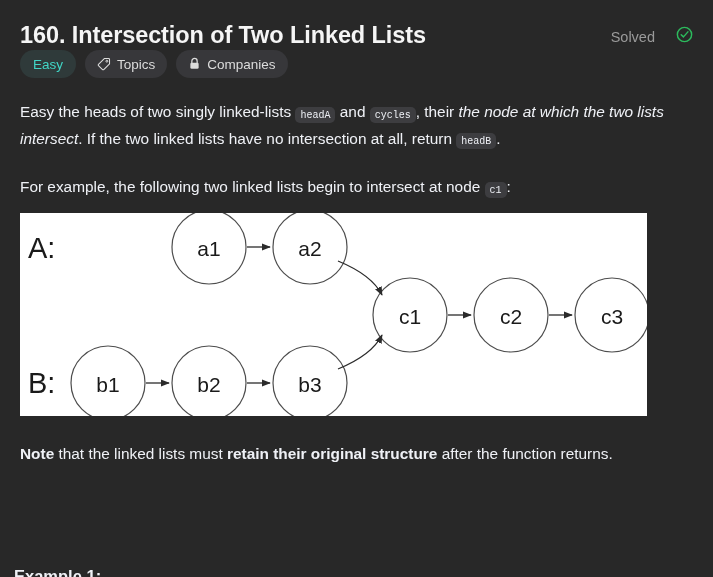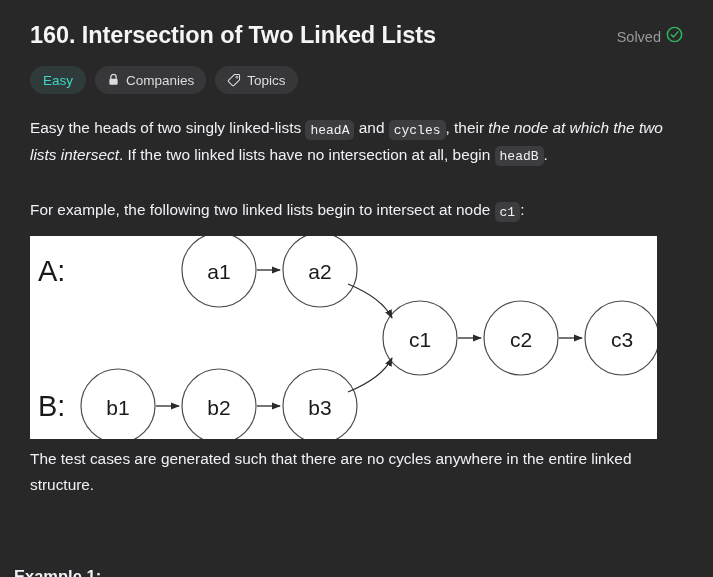--- a/index.html
+++ b/index.html
@@ -11,21 +11,21 @@
     overflow: hidden;
     background: #282828;
     font-family: "Liberation Sans", sans-serif;
   }
 
   .page {
     position: relative;
     width: 713px;
     height: 577px;
     background: #282828;
-    padding: 0 30px;
+    padding: 0 20px;
     overflow: hidden;
   }
 
   
   .title-row {
     display: flex;
     align-items: flex-start;
     justify-content: space-between;
     padding-top: 21px;
   }
@@ -34,36 +34,35 @@
     font-weight: bold;
     color: #f5f5f5;
     line-height: 1.25;
     letter-spacing: -0.1px;
     margin: 0;
     white-space: nowrap;
   }
   .solved-wrap {
     display: flex;
     align-items: center;
-    gap: 5px;
+    gap: 21px;
     padding-top: 5px;
     flex-shrink: 0;
   }
   .solved-label {
     font-size: 14.5px;
     color: #9a9a9a;
   }
   .check-icon { display: block; }
 
   
   .badge-row {
     display: flex;
     align-items: center;
     gap: 9px;
-    margin-top: 16px;
   }
   .badge {
     display: inline-flex;
     align-items: center;
     gap: 6px;
     height: 28px;
     padding: 0 12px;
     border-radius: 21px;
     background: #37373a;
     font-size: 13.5px;
@@ -79,29 +78,29 @@
   .badge svg { display: block; flex-shrink: 0; }
 
   
   .para {
     color: #eff1f6;
     font-size: 15.4px;
     line-height: 1.72;
     margin: 0;
   }
   .para.p1 { margin-top: 21px; }
-  .para.p2 { margin-top: 29px; }
+  .para.p2 { margin-top: 22px; }
   .para.after-img { margin-top: 7px; }
   .para.note { margin-top: 25px; }
   .para em { font-style: italic; }
   .para b { font-weight: bold; }
 
   code.chip {
     font-family: "Liberation Mono", monospace;
-    font-size: 13px;
+    font-size: 10px;
     background: #3d3d40;
     color: #eff1f6;
     border-radius: 5px;
     padding: 2.5px 5px;
     white-space: nowrap;
   }
 
   
   .diagram-wrap {
     margin-top: 12px;
@@ -141,41 +140,41 @@
       </span>
     </div>
   </div>
 
   <div class="badge-row">
 
     <span class="badge difficulty">Easy</span>
 
     <span class="badge">
       <span>
+        <svg width="14" height="14" viewBox="0 0 20 20">
+          <path d="M10.4 2.2 H16.6 A1.3 1.3 0 0 1 17.9 3.5 V9.7 L9.6 18 A1.2 1.2 0 0 1 7.9 18 L2.1 12.2 A1.2 1.2 0 0 1 2.1 10.5 Z" fill="none" stroke="#dcdcdc" stroke-width="1.5" stroke-linejoin="round"></path>
+          <circle cx="14.1" cy="6.0" r="1.35" fill="none" stroke="#dcdcdc" stroke-width="1.4"></circle>
+        </svg>
+      </span>
+      <span>Topics</span>
+    </span>
+
+    <span class="badge">
+      <span>
         <svg width="13" height="14" viewBox="0 0 18 20">
           <path d="M5.2 8.4 V5.9 A3.8 3.8 0 0 1 12.8 5.9 V8.4" fill="none" stroke="#dcdcdc" stroke-width="1.8" stroke-linecap="round"></path>
           <rect x="3.1" y="8.2" width="11.8" height="8.6" rx="1.9" fill="#dcdcdc"></rect>
         </svg>
       </span>
       <span>Companies</span>
     </span>
 
-    <span class="badge">
-      <span>
-        <svg width="14" height="14" viewBox="0 0 20 20">
-          <path d="M10.4 2.2 H16.6 A1.3 1.3 0 0 1 17.9 3.5 V9.7 L9.6 18 A1.2 1.2 0 0 1 7.9 18 L2.1 12.2 A1.2 1.2 0 0 1 2.1 10.5 Z" fill="none" stroke="#dcdcdc" stroke-width="1.5" stroke-linejoin="round"></path>
-          <circle cx="14.1" cy="6.0" r="1.35" fill="none" stroke="#dcdcdc" stroke-width="1.4"></circle>
-        </svg>
-      </span>
-      <span>Topics</span>
-    </span>
-
   </div>
 
-  <p class="para p1"><span>Easy the heads of two singly linked-lists </span><code class="chip">headA</code><span> and </span><code class="chip">cycles</code><span>, their </span><em>the node at which the two lists intersect</em><span>. If the two linked lists have no intersection at all, begin </span><code class="chip">headB</code><span>.</span></p>
+  <p class="para p1"><span>Easy the heads of two singly linked-lists </span><code class="chip">headA</code><span> and </span><code class="chip">cycles</code><span>, their </span><em>the node at which the two lists intersect</em><span>. If the two linked lists have no intersection at all, return </span><code class="chip">headB</code><span>.</span></p>
 
   <p class="para p2"><span>For example, the following two linked lists begin to intersect at node </span><code class="chip">c1</code><span>:</span></p>
 
   <div class="diagram-wrap">
     <svg width="627" height="203" viewBox="0 0 627 203">
       <defs>
         <marker id="arw" viewBox="0 0 10 10" refX="9" refY="5" markerWidth="7" markerHeight="7" orient="auto-start-reverse">
           <path d="M 0 1 L 10 5 L 0 9 z" fill="#2b2b2b"></path>
         </marker>
       </defs>
@@ -224,18 +223,18 @@
       <line x1="126" y1="170" x2="149" y2="170" stroke="#2b2b2b" stroke-width="1.3" marker-end="url(#arw)"></line>
       <line x1="227" y1="170" x2="250" y2="170" stroke="#2b2b2b" stroke-width="1.3" marker-end="url(#arw)"></line>
       <line x1="428" y1="102" x2="451" y2="102" stroke="#2b2b2b" stroke-width="1.3" marker-end="url(#arw)"></line>
       <line x1="529" y1="102" x2="552" y2="102" stroke="#2b2b2b" stroke-width="1.3" marker-end="url(#arw)"></line>
 
       <path d="M 318 48 Q 352 62 362 82" fill="none" stroke="#2b2b2b" stroke-width="1.3" marker-end="url(#arw)"></path>
       <path d="M 318 156 Q 352 142 362 122" fill="none" stroke="#2b2b2b" stroke-width="1.3" marker-end="url(#arw)"></path>
     </svg>
   </div>
 
-  <p class="para after-img">The test cases are generated such that there are no cycles anywhere in the entire linked structure.</p>
-
+
+  <p class="para note"><b>Note</b><span> that the linked lists must </span><b>retain their original structure</b><span> after the function returns.</span></p>
 
   <h2 class="section-heading">Example 1:</h2>
 
 </div>
 
 </body></html>

